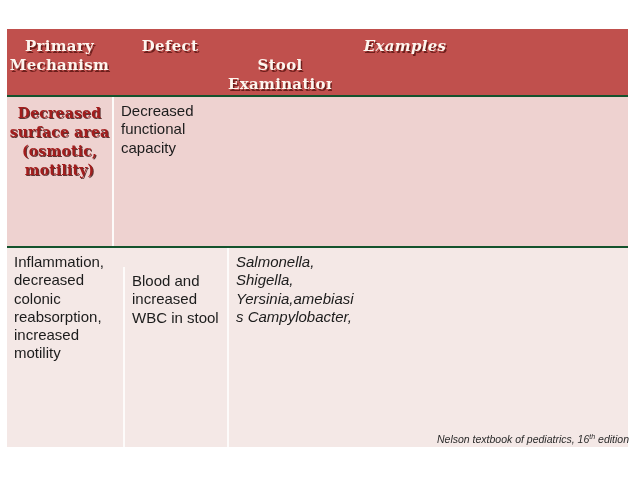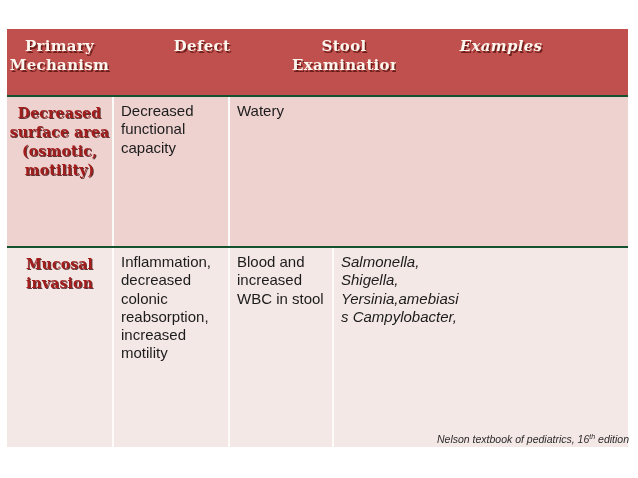--- a/index.html
+++ b/index.html
@@ -24,29 +24,28 @@
   .trow {
     display: flex;
     box-sizing: border-box;
   }
   .cell {
     box-sizing: border-box;
     overflow: hidden;
   }
   .c1 { width: 105px; }
   .c2 { width: 116px; }
-  .c3 { width: 104px; }
+  .c3 { width: 104px; margin-top: 19px; }
   .c4 { width: 146px; font-style: italic; }
   .c5 { width: 150px; }
 
   
   .hrow {
     height: 66px;
     background: var(--header-bg, #c0504d);
-    gap: 32px;
   }
   .hcell {
     padding-top: 8px;
     text-align: center;
     font-family: "DejaVu Serif", serif;
     font-weight: bold;
     font-size: 15px;
     line-height: 1.25;
     letter-spacing: 0.3px;
     color: var(--header-text, #fdf6ef);
@@ -112,26 +111,23 @@
     </div>
 
     <div class="trow drow row-1">
       <div class="cell mcell c1">Decreased
 surface area
 (osmotic,
 motility)</div>
       <div class="cell dcell c2">Decreased
 functional
 capacity</div>
-      <div class="cell dcell c3">Watery</div>
     </div>
 
     <div class="trow drow row-2">
-      <div class="cell mcell c1">Mucosal
-invasion</div>
       <div class="cell dcell c2">Inflammation,
 decreased
 colonic
 reabsorption,
 increased
 motility</div>
       <div class="cell dcell c3">Blood and
 increased
 WBC in stool</div>
       <div class="cell dcell c4">Salmonella,

